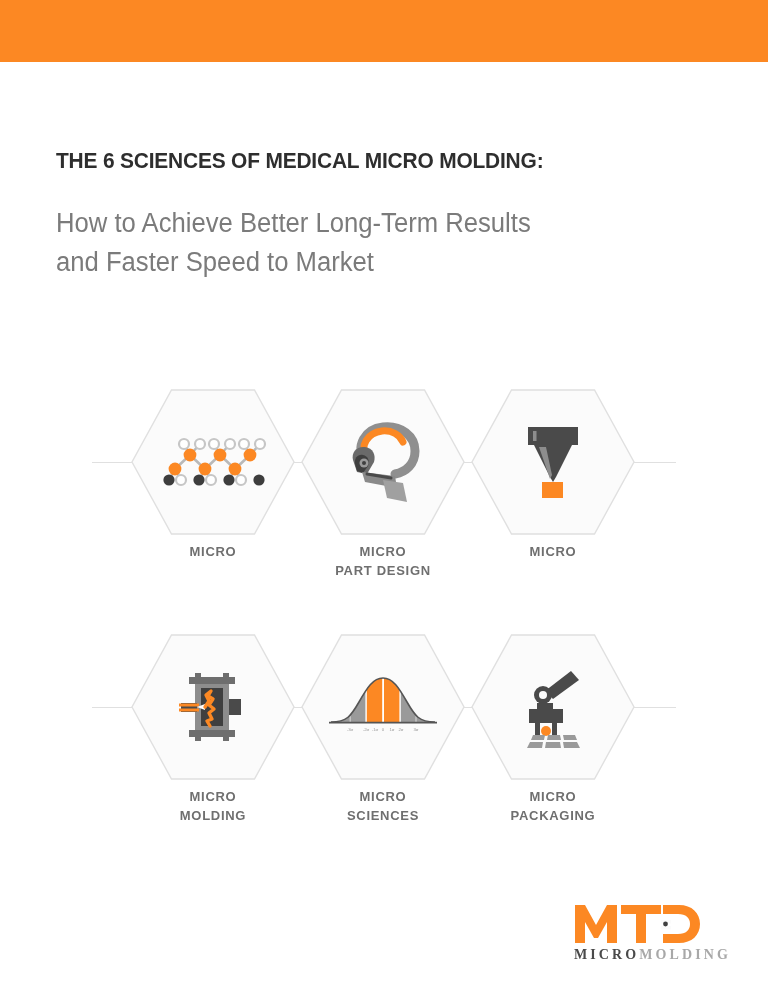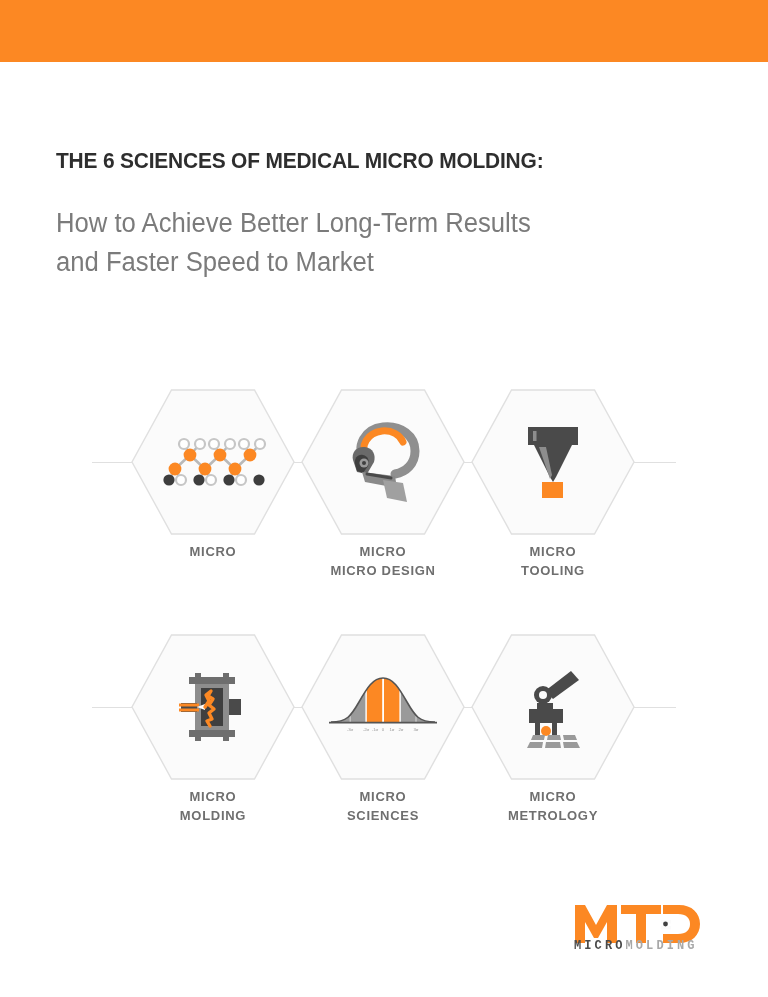--- a/index.html
+++ b/index.html
@@ -151,23 +151,23 @@
     height: 60px;
   }
   .logo-mark {
     font-family: "Liberation Sans", sans-serif;
     font-size: 0;
     line-height: 0;
   }
   .logo-sub {
     position: absolute;
     left: 1px;
-    top: 36px;
-    font-family: Liberation Mono, monospace;
-    font-size: 12px;
+    top: 44px;
+    font-family: Liberation Serif, serif;
+    font-size: 14px;
     font-weight: bold;
     letter-spacing: 3.1px;
     white-space: nowrap;
   }
   .logo-sub .micro { color: #4a4a4a; }
   .logo-sub .molding { color: #a8a8a8; }
 </style>
 </head>
 <body>
 
@@ -251,42 +251,41 @@
             <path d="M24 48 C23 42 27 38 32 39 C37 40 39 45 37 50 L32 57 L26 55 Z" fill="#3f3f3f"></path>
             <circle cx="33" cy="47" r="4.5" fill="#9a9a9a"></circle>
             <circle cx="33" cy="47" r="2" fill="#3f3f3f"></circle>
             <path d="M31 56 L64 60 L66 72 L34 66 Z" fill="#8a8a8a"></path>
             <path d="M52 64 L72 67 L76 86 L56 82 Z" fill="#a0a0a0"></path>
             <path d="M36 58 L60 62" stroke="#4a4a4a" stroke-width="3" stroke-linecap="round"></path>
           </svg>
         </div>
         <div class="hex-label">
           <span>MICRO</span>
-          <span class="l2">MICRO DESIGN</span>
+          <span class="l2">PART DESIGN</span>
         </div>
       </div>
 
       <div class="hex-cell c2">
         <div class="hex-shape">
           <svg width="166" height="148" viewBox="0 0 166 148">
             <polygon points="41.5,2 124.5,2 164,74 124.5,146 41.5,146 2,74" fill="#fbfbfb" stroke="#e0e0e0" stroke-width="1.4"></polygon>
           </svg>
         </div>
         <div class="hex-icon">
           <svg width="62" height="78" viewBox="0 0 62 78">
             <rect x="6" y="4" width="50" height="18" fill="#4a4a4a"></rect>
             <rect x="11" y="8" width="3.5" height="10" fill="#8d8d8d"></rect>
             <path d="M12 22 L50 22 L34 54 L31 59 L28 54 Z" fill="#4a4a4a"></path>
             <path d="M17 24 L24 24 L30 52 L28 56 Z" fill="#8d8d8d"></path>
             <rect x="20" y="59" width="21" height="16" fill="#fc8823"></rect>
           </svg>
         </div>
         <div class="hex-label">
           <span>MICRO</span>
-          <span class="l2">TOOLING</span>
         </div>
       </div>
     </div>
 
     <div class="hex-row row2">
 
       <div class="connector conn-left"></div>
       <div class="connector conn-mid1"></div>
       <div class="connector conn-mid2"></div>
       <div class="connector conn-right"></div>
@@ -382,21 +381,21 @@
               <path d="M37 70 L49 70 L50 75 L36 75 Z"></path>
               <path d="M52 70 L64 70 L66 75 L53 75 Z"></path>
               <path d="M19 77 L32 77 L31 83 L16 83 Z"></path>
               <path d="M35 77 L49 77 L50 83 L34 83 Z"></path>
               <path d="M52 77 L66 77 L69 83 L53 83 Z"></path>
             </g>
           </svg>
         </div>
         <div class="hex-label">
           <span>MICRO</span>
-          <span class="l2">METROLOGY</span>
+          <span class="l2">PACKAGING</span>
         </div>
       </div>
     </div>
   </div>
 
   <div class="logo">
     <div class="logo-mark">
       <svg width="130" height="42" viewBox="0 0 130 42">
 
         <path d="M2 40 L2 2 L12 2 L23 22 L34 2 L44 2 L44 40 L34 40 L34 19 L25 35 L21 35 L12 19 L12 40 Z" fill="#fc8823"></path>

